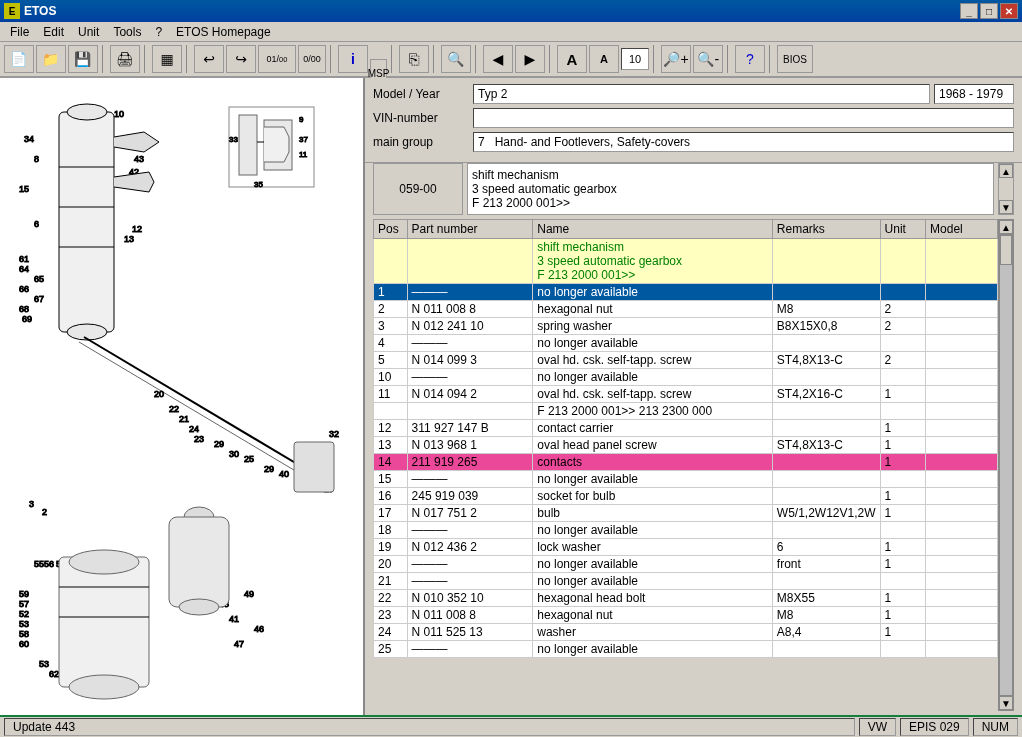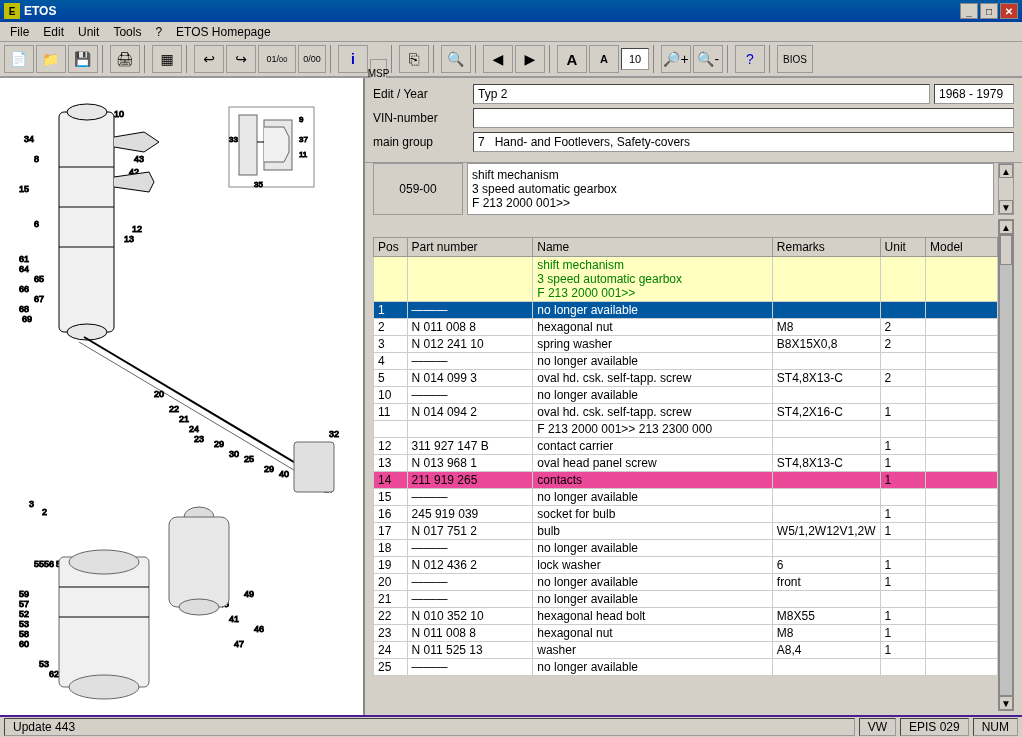--- a/index.html
+++ b/index.html
@@ -161,21 +161,20 @@
       overflow: hidden;
       padding: 0 8px 4px 8px;
       display: flex;
       flex-direction: column;
     }
     .parts-table {
       width: 100%;
       border-collapse: collapse;
       font-size: 12px;
       table-layout: fixed;
-      margin-top: 18px;
     }
     .parts-table th {
       background: #d4d0c8;
       border: 1px solid #999;
       padding: 2px 4px;
       text-align: left;
       font-weight: normal;
       font-size: 12px;
     }
     .parts-table td {
@@ -236,21 +235,21 @@
       width: 12px; height: 30px;
       background: #d4d0c8;
       border: 1px solid #888;
       margin: 0 auto;
     }
 
     
     .status-bar {
       height: 22px;
       background: #d4d0c8;
-      border-top: 2px solid #4c1d95;
+      border-top: 2px solid #15803d;
       display: flex;
       align-items: center;
       padding: 0 4px;
       gap: 4px;
       font-size: 12px;
     }
     .status-cell {
       border: 1px inset #999;
       padding: 1px 8px;
       background: #d4d0c8;
@@ -431,21 +430,21 @@
           <ellipse cx="195" cy="520" rx="20" ry="8" fill="#ddd" stroke="#666"></ellipse>
         </g>
       </svg>
     </div>
   </div>
 
   <div class="right-panel">
 
     <div class="form-section">
       <div class="form-row">
-        <span class="form-label">Edit / Year</span>
+        <span class="form-label">Model / Year</span>
         <input class="form-input" type="text" readonly="" style="flex: 1 1 0%;" value="Typ 2">
         <input class="form-input-year" type="text" readonly="" value="1968 - 1979" style="">
       </div>
       <div class="form-row">
         <span class="form-label">VIN-number</span>
         <input class="form-input" type="text" style="flex: 1 1 0%;" value="">
       </div>
       <div class="form-row">
         <span class="form-label">main group</span>
         <input class="form-input" type="text" style="flex: 1 1 0%;" value="7   Hand- and Footlevers, Safety-covers">

